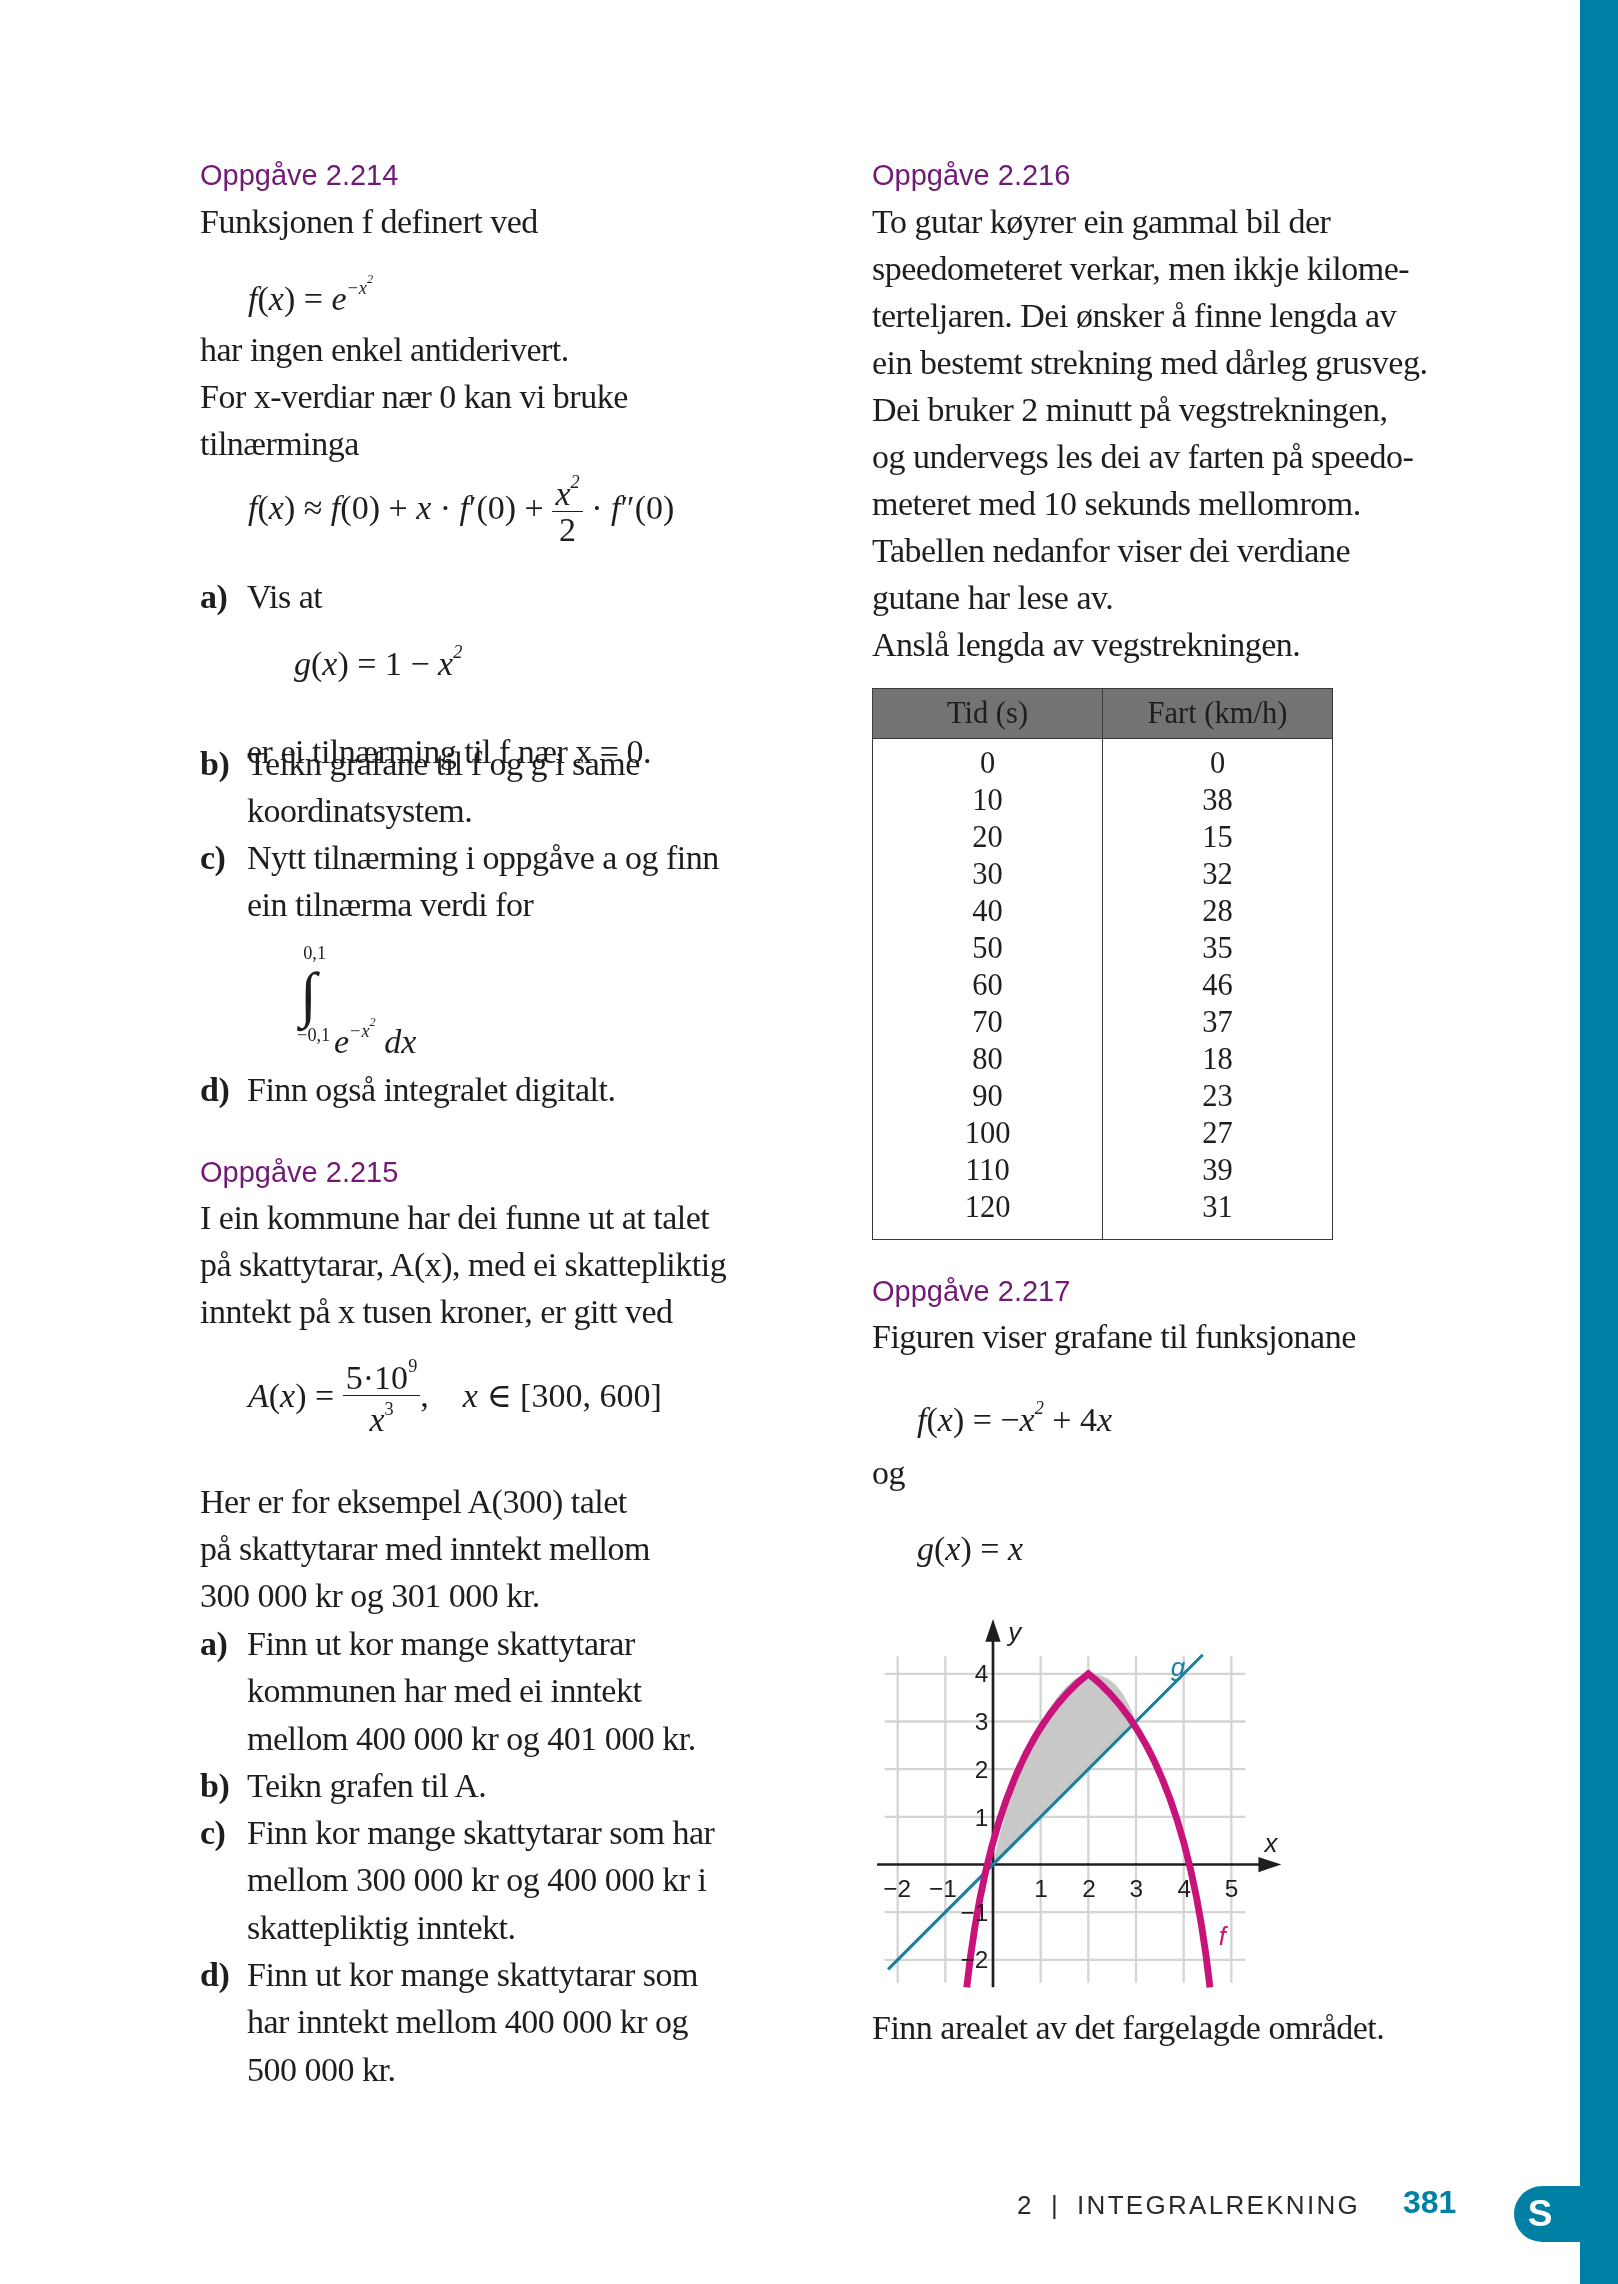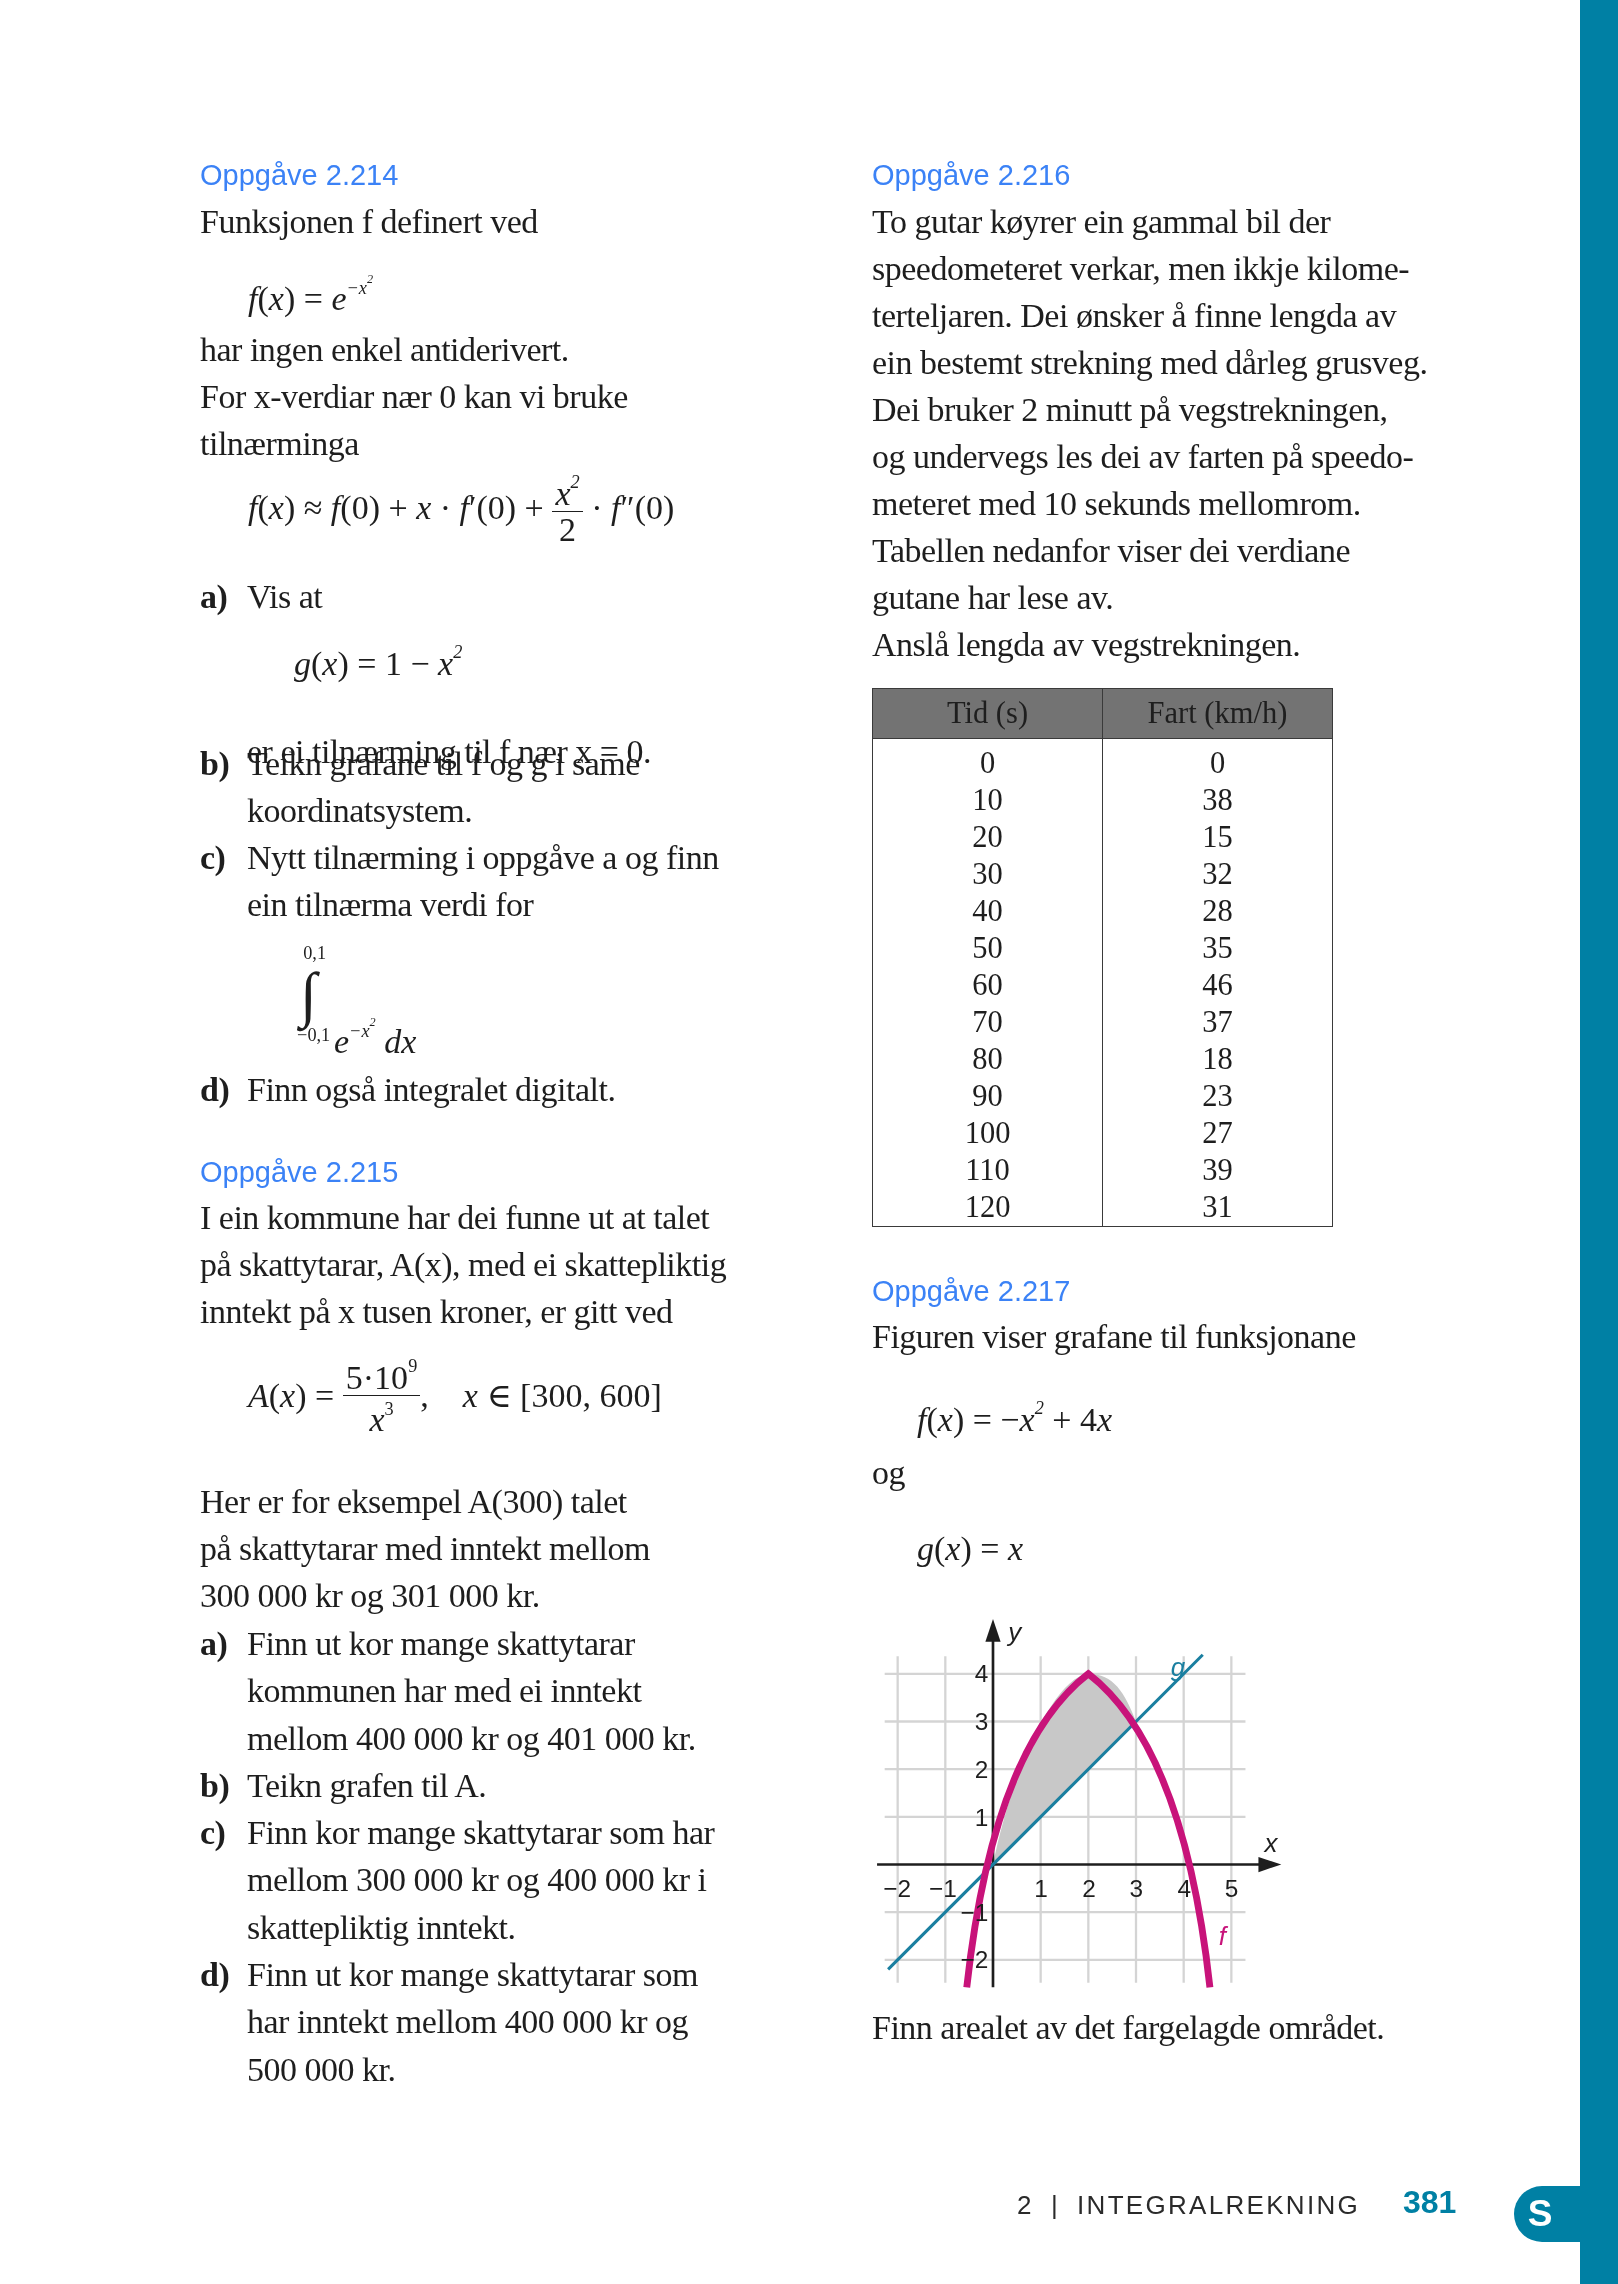--- a/index.html
+++ b/index.html
@@ -1,38 +1,38 @@
 <!DOCTYPE html>
 <html style="font-size:12.2px"><head>
 <meta charset="utf-8">
 <style>
   html, body { margin: 0; padding: 0; }
   body { width: 1618px; height: 2284px; position: relative; background: #ffffff; overflow: hidden;
          font-family: "Liberation Serif", "DejaVu Serif", serif; color: #1e1e1e; }
   .abs { position: absolute; }
   .side-band { position: absolute; left: 1580px; top: 0; width: 38px; height: 2284px; background: #0080a4; }
   .heading { position: absolute; font-family: "Liberation Sans", "DejaVu Sans", sans-serif; font-size: 29px;
-             color: #3b82f6; line-height: 34px; white-space: nowrap; }
+             color: #701a75; line-height: 34px; white-space: nowrap; }
   .para { position: absolute; font-size: 34px; line-height: 47px; white-space: nowrap; letter-spacing: -0.5px; }
   .line { display: block; height: 47px; }
   .item { position: absolute; font-size: 34px; line-height: 47px; white-space: nowrap; letter-spacing: -0.5px; }
   .item .lbl { position: absolute; left: 0; font-weight: bold; }
   .item .txt { position: absolute; left: 47px; }
   .math { position: absolute; font-size: 34px; font-style: italic; white-space: nowrap; line-height: 38px; }
   .math .up { font-style: normal; }
   .math sup { font-size: 18.3px; position: relative; top: -4.6px; }
   .frac { display: inline-block; vertical-align: middle; text-align: center; position: relative; top: -3.1px; }
   .frac span { display: block; line-height: 35px; }
   .frac .num { border-bottom: 1.5px solid #1e1e1e; padding: 0 3.1px; }
   table.speed { position: absolute; left: 872px; top: 688px; width: 461px; border-collapse: collapse;
                 font-size: 30.5px; text-align: center; }
   table.speed th { background: #737373; font-weight: normal; height: 47px; border: 1.5px solid #3a3a3a; width: 50%; }
   table.speed td { border-left: 1.5px solid #3a3a3a; border-right: 1.5px solid #3a3a3a; height: 37px; padding: 0; line-height: 37px; }
   table.speed tr.first td { padding-top: 6.1px; }
-  table.speed tr.last td { border-bottom: 1.5px solid #3a3a3a; padding-bottom: 0; }
+  table.speed tr.last td { border-bottom: 1.5px solid #3a3a3a; padding-bottom: 13px; }
   .footer-chapter { position: absolute; left: 1017px; top: 2190px; font-family: "Liberation Sans", "DejaVu Sans", sans-serif;
                     font-size: 26px; letter-spacing: 2.3px; color: #2a2a2a; white-space: nowrap; }
   .footer-page { position: absolute; left: 1403px; top: 2184px; font-family: "Liberation Sans", "DejaVu Sans", sans-serif;
                  font-size: 32px; font-weight: bold; color: #0080a4; }
   .s-tab { position: absolute; left: 1514px; top: 2186px; width: 84px; height: 56px; background: #0080a4;
            border-radius: 28px 0 0 28px; color: #fff; font-family: "Liberation Sans", "DejaVu Sans", sans-serif;
            font-size: 37px; font-weight: bold; line-height: 56px; padding-left: 13.7px; box-sizing: border-box; }
   svg text { font-family: "Liberation Sans", "DejaVu Sans", sans-serif; }
 </style>
 </head>

